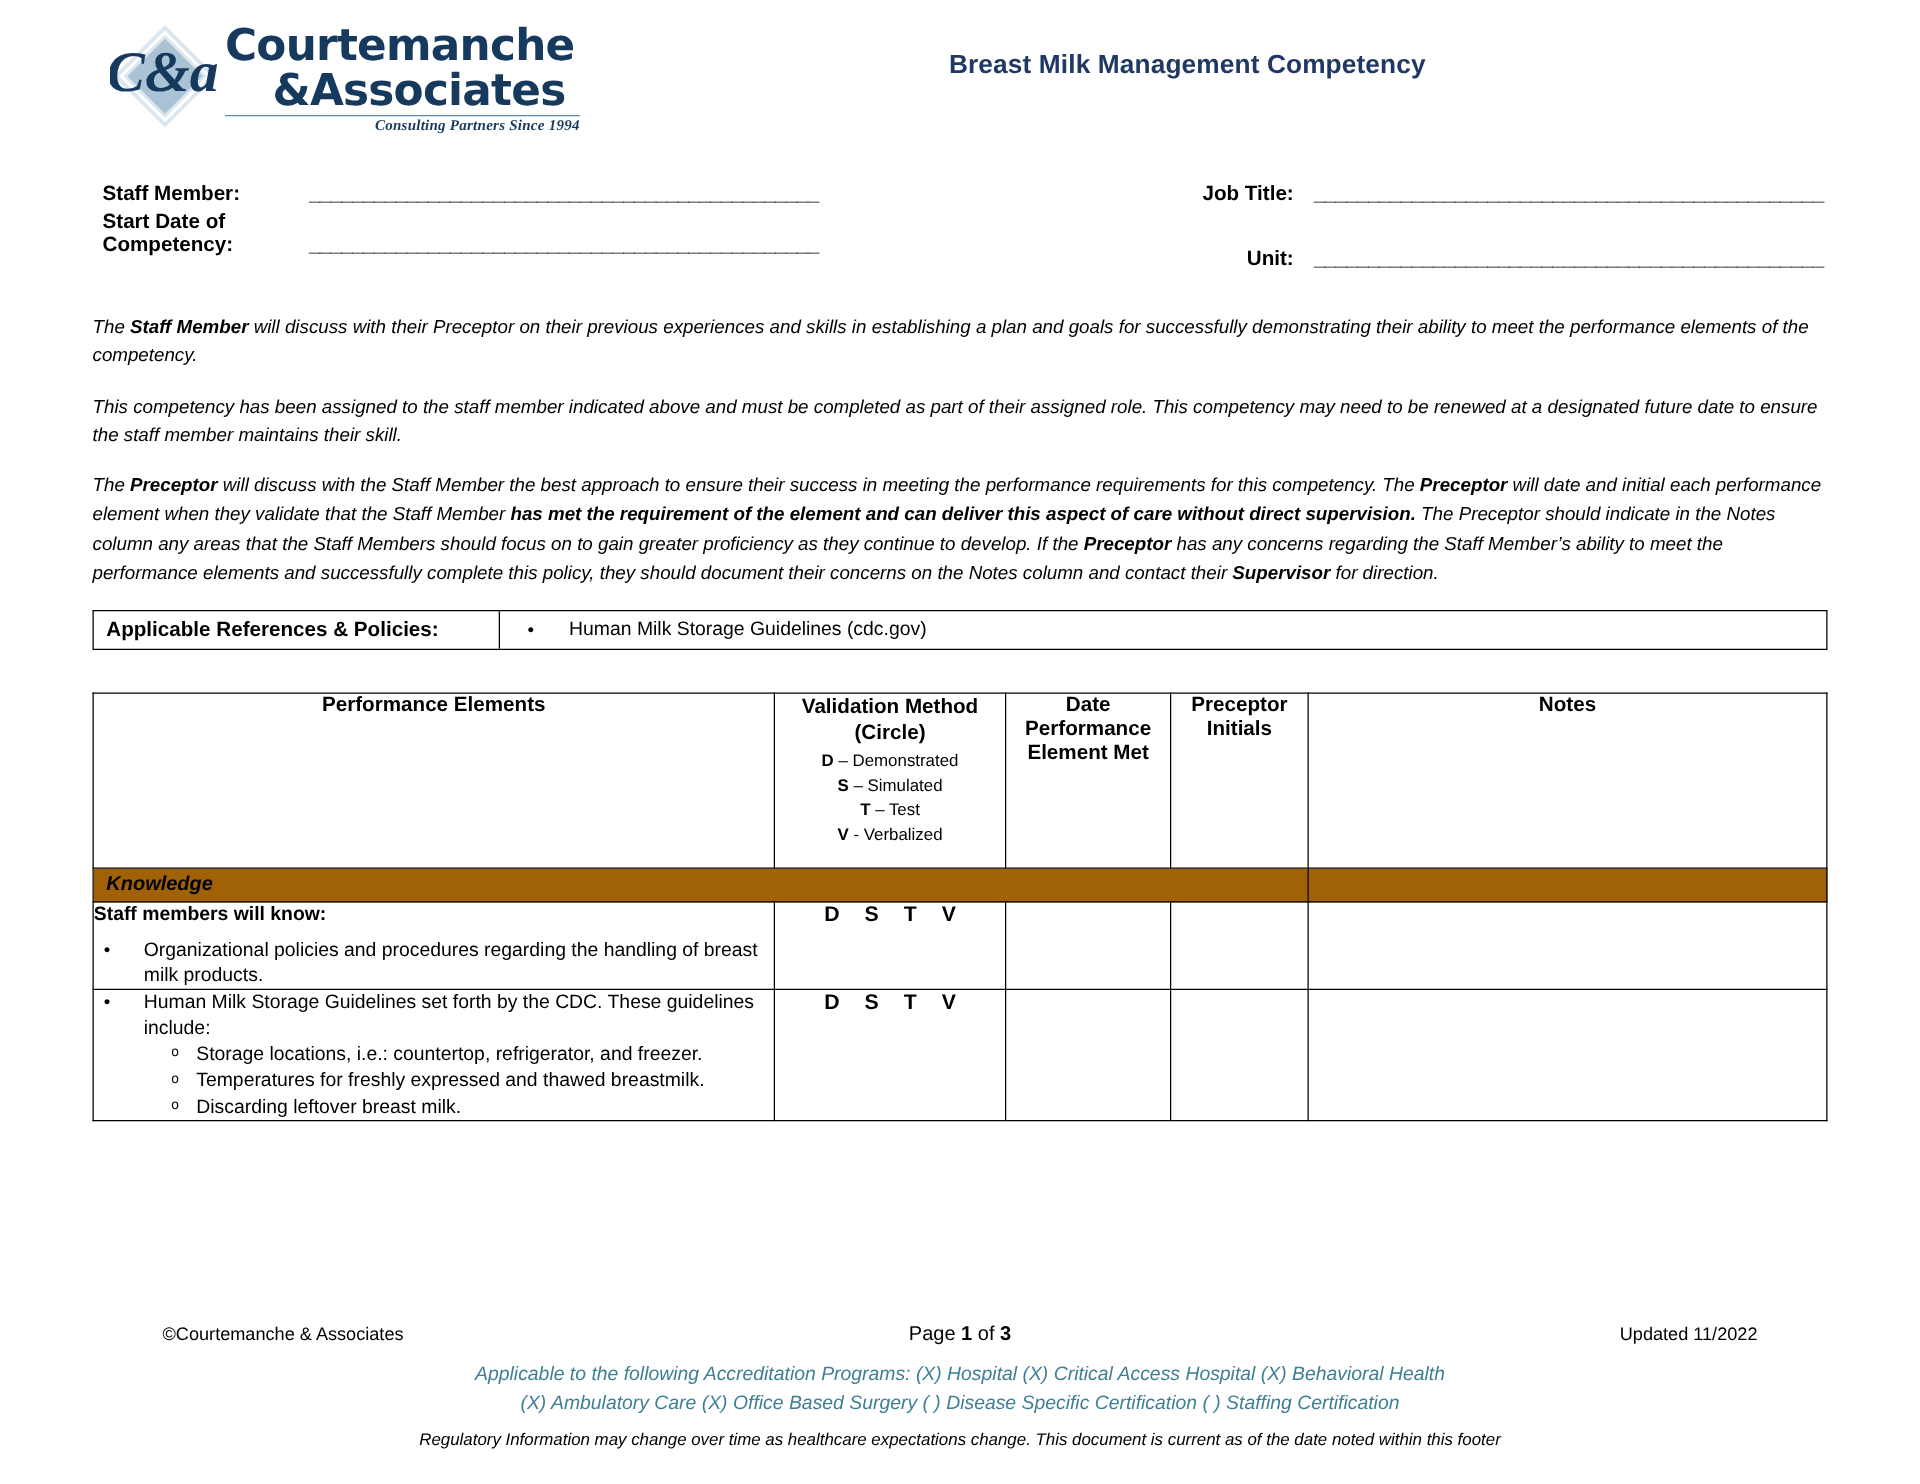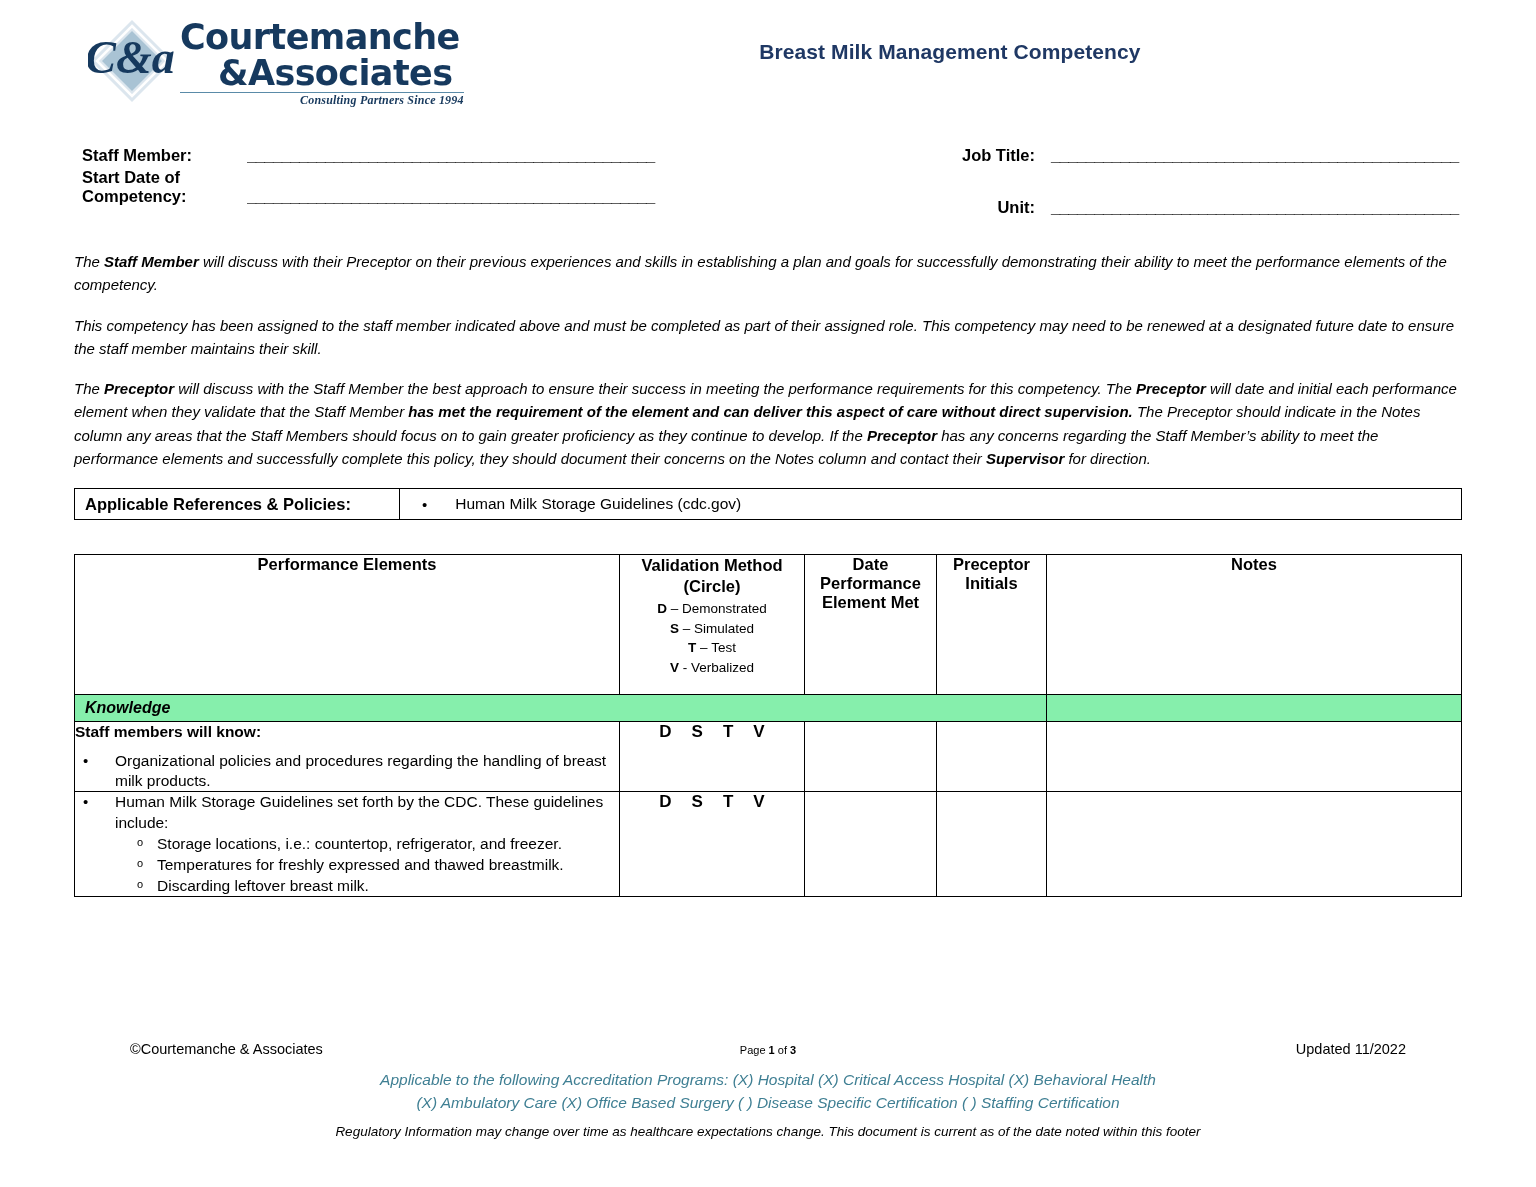--- a/index.html
+++ b/index.html
@@ -183,21 +183,21 @@
   .hdr-vm-title { font-size: 16.5px; font-weight: bold; line-height: 1.28; }
   .hdr-legend {
     font-size: 13.5px;
     font-weight: normal;
     line-height: 1.45;
     margin-top: 2px;
   }
   .hdr-legend div b { font-weight: bold; }
 
   .section-row td {
-    background: #86efac;
+    background: #a16207;
     height: 27px;
     font-size: 16px;
     font-style: italic;
     font-weight: bold;
     padding: 2px 0 2px 10px;
     vertical-align: middle;
   }
 
   .pe-cell {
     font-size: 15.5px;
@@ -242,30 +242,30 @@
   }
   .vm-cell span { display: inline-block; padding: 0 10px; }
 
   .blank-cell { }
 
   
   .footer {
     position: absolute;
     left: 70px;
     right: 70px;
-    bottom: 48px;
+    bottom: 28px;
   }
   .footer-row1 {
     display: flex;
     align-items: baseline;
     font-size: 14.5px;
     padding: 0 60px;
   }
   .f-left { flex: 1; text-align: left; }
-  .f-center { flex: 1; text-align: center; font-size: 11px; }
+  .f-center { flex: 1; text-align: center; font-size: 16px; }
   .f-center b { font-weight: bold; }
   .f-right { flex: 1; text-align: right; }
   .footer-accred {
     text-align: center;
     color: #3f7f93;
     font-size: 15.5px;
     font-style: italic;
     line-height: 1.45;
     margin-top: 12px;
   }

